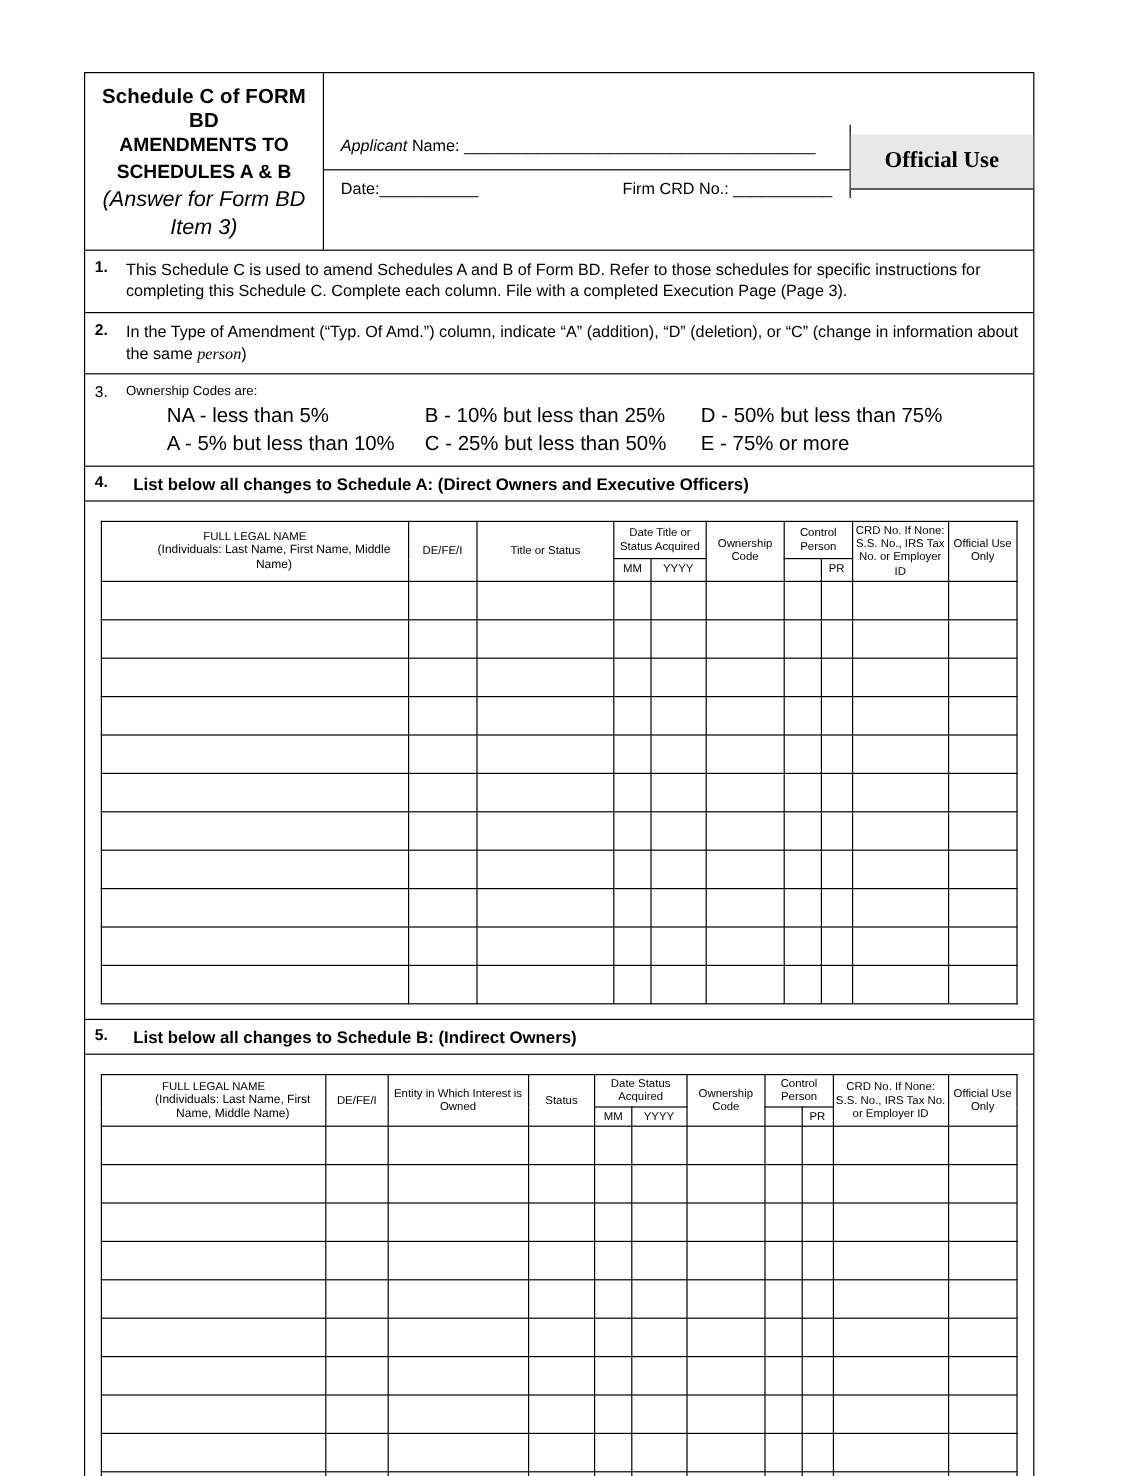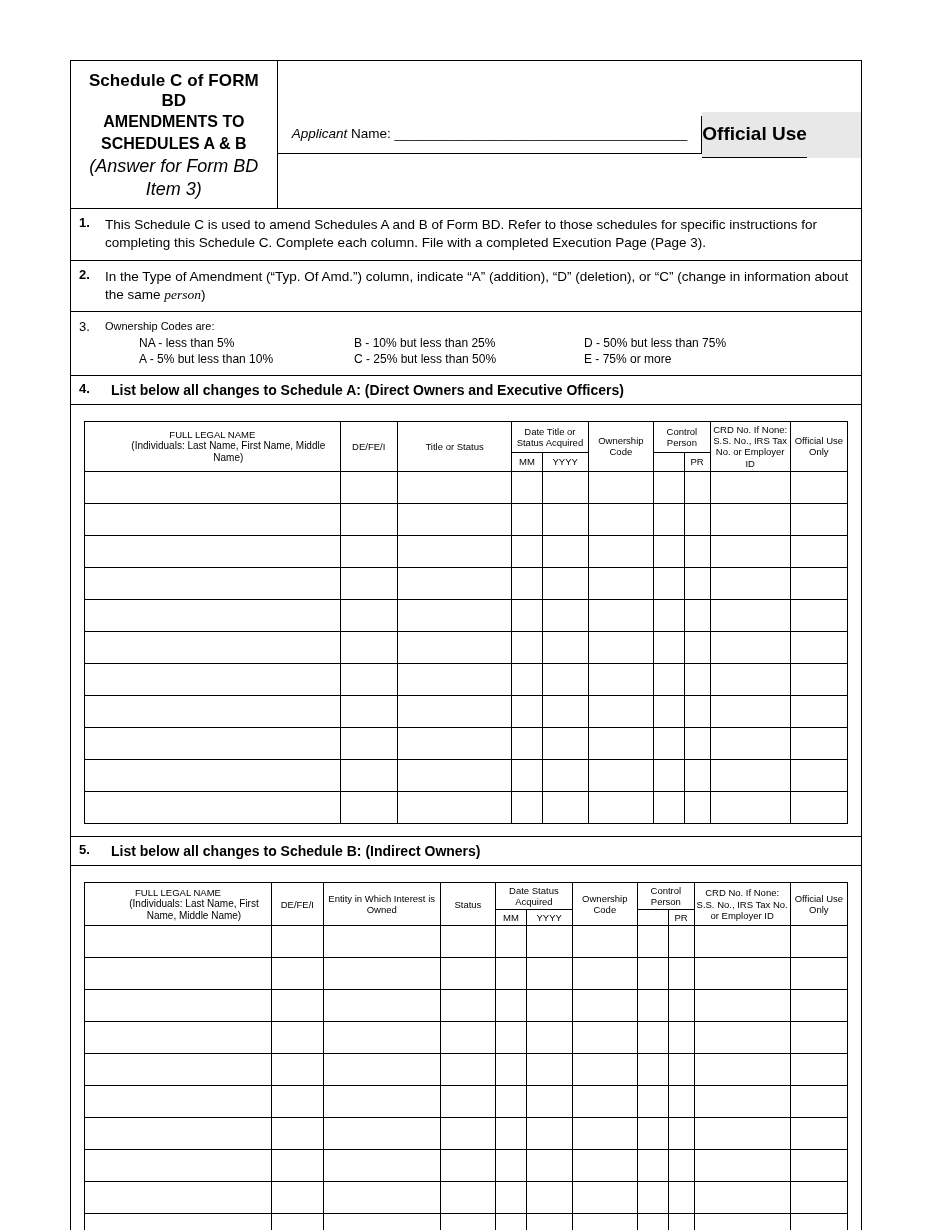--- a/index.html
+++ b/index.html
@@ -80,20 +80,22 @@
     padding: 8px 14px 0 14px;
     font-size: 13.5px;
     display: flex;
   }
   .hdr-mid-bot .date { white-space: nowrap; }
   .hdr-mid-bot .crd { margin-left: 120px; white-space: nowrap; }
   .hdr-right {
     width: 186px;
     box-sizing: border-box;
     display: flex;
+    flex-direction: column;
+    font-family: Liberation Serif, serif;
   }
   .hdr-right-top {
     height: 46px;
     box-sizing: border-box;
     border-bottom: 1px solid #000;
     background: #e8e8e8;
     display: flex;
     align-items: center;
     justify-content: center;
     font-size: 19px;
@@ -124,21 +126,21 @@
     line-height: 1.35;
   }
   .inst .body b { font-weight: normal; }
   .inst .body i { font-style: italic; font-family: Liberation Serif, serif; }
   .inst3 .num { font-weight: normal; padding-top: 7px; }
   .codes-title { font-size: 11px; padding-bottom: 2px; }
   .codes-grid {
     display: grid;
     grid-template-columns: 215px 230px auto;
     row-gap: 1px;
-    font-size: 12px;
+    font-size: 17px;
     padding-left: 34px;
     line-height: 1.3;
   }
   
   .sect {
     display: flex;
     border-bottom: 1px solid #000;
     box-sizing: border-box;
     align-items: flex-start;
   }
@@ -197,20 +199,24 @@
     <div class="hdr">
       <div class="hdr-left">
         <div class="hdr-title">Schedule C of FORM BD</div>
         <div class="hdr-sub1">AMENDMENTS TO</div>
         <div class="hdr-sub1">SCHEDULES A &amp; B</div>
         <div class="hdr-sub2">(Answer for Form BD Item 3)</div>
       </div>
       <div class="hdr-mid">
         <div class="hdr-mid-top">
           <span class="ital">Applicant</span><span> Name: _______________________________________</span>
+        </div>
+        <div class="hdr-mid-bot">
+          <span class="date">Date:___________</span>
+          <span class="crd">Firm CRD No.:  ___________</span>
         </div>
       </div>
       <div class="hdr-right">
         <div class="hdr-right-top">Official Use</div>
         <div class="hdr-right-bot"></div>
       </div>
     </div>
 
     <div class="inst">
       <div class="num">1.</div>

